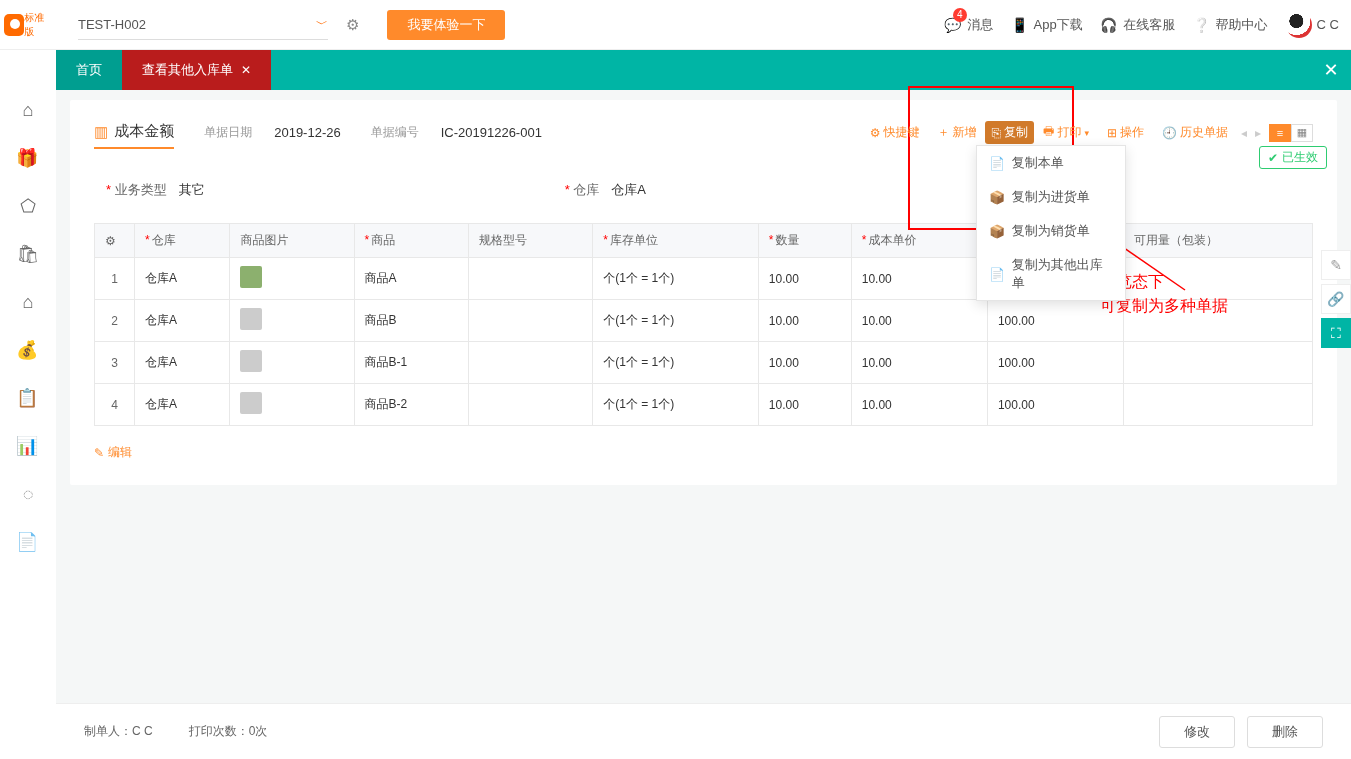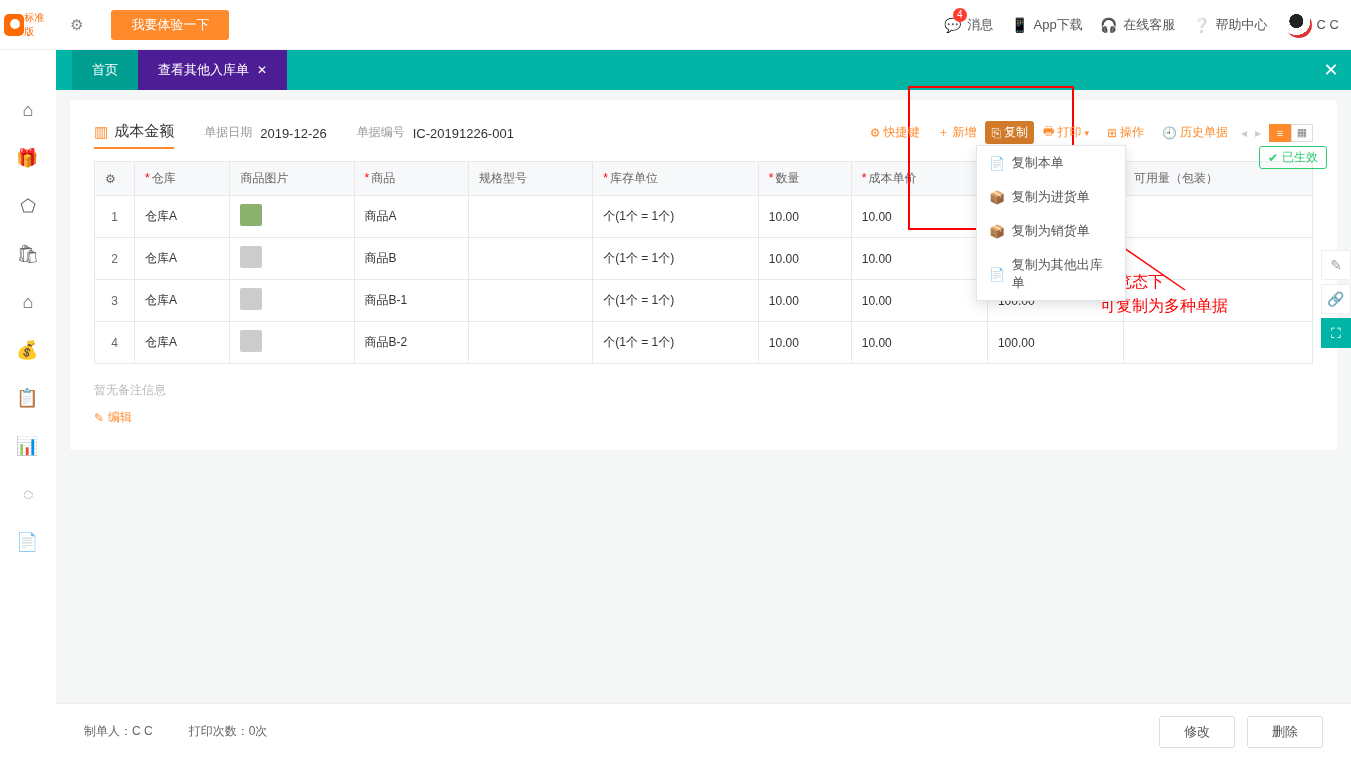--- a/index.html
+++ b/index.html
@@ -15,45 +15,45 @@
 .caret-down { color:#ff6a00; font-size:12px; }
 .gear { margin-left:18px; color:#888; font-size:15px; }
 .try-btn { margin-left:28px; background:#ff8a2b; color:#fff; height:30px; padding:0 20px; border:none; border-radius:3px; cursor:pointer; font-size:13px; }
 .header-right { margin-left:auto; display:flex; align-items:center; gap:18px; color:#555; }
 .hr-item { display:flex; align-items:center; gap:5px; cursor:pointer; position:relative; }
 .hr-item .ico { font-size:14px; color:#888; }
 .badge { position:absolute; top:-8px; left:8px; background:#ff3b30; color:#fff; font-size:10px; min-width:14px; height:14px; border-radius:7px; display:flex; align-items:center; justify-content:center; padding:0 3px; }
 .avatar { width:26px; height:26px; border-radius:50%; background:radial-gradient(circle at 40% 35%, #222 0 30%, #fff 31% 60%, #d33 61% 100%); }
 
 
-.tabs-bar { height:40px; background:#00b5a5; display:flex; align-items:stretch; padding-left:72px; position:relative; }
+.tabs-bar { height:40px; background:#00b5a5; display:flex; align-items:stretch; padding-left:56px; position:relative; }
 .tab { height:40px; display:flex; align-items:center; padding:0 20px; color:#fff; font-size:13px; cursor:pointer; }
 .tab.home { background:#009e90; }
-.tab.active { background:#4c1d95; }
+.tab.active { background:#b91c1c; }
 .tab .close { margin-left:8px; font-size:12px; }
 .tabs-close-all { position:absolute; right:0; top:0; width:40px; height:40px; display:flex; align-items:center; justify-content:center; color:#fff; cursor:pointer; background:#00b5a5; font-size:18px; }
 
 
 .left-rail { position:absolute; left:0; top:50px; width:56px; bottom:0; display:flex; flex-direction:column; align-items:center; padding-top:50px; gap:28px; background:#fff; z-index:5; }
 .rail-icon { width:20px; height:20px; color:#666; display:flex; align-items:center; justify-content:center; font-size:18px; cursor:pointer; }
 
 
 .right-rail { position:absolute; right:0; top:250px; width:30px; display:flex; flex-direction:column; gap:4px; z-index:6; }
 .rr-item { width:30px; height:30px; background:#fff; border:1px solid #eee; display:flex; align-items:center; justify-content:center; color:#999; font-size:14px; cursor:pointer; }
 .rr-item.active { background:#00b5a5; color:#fff; border-color:#00b5a5; }
 
 
 .main { position:absolute; left:56px; right:0; top:90px; bottom:56px; background:#f5f7f7; padding:10px 14px; overflow:visible; }
 
 .card { background:#fff; border-radius:2px; padding:16px 24px 24px; position:relative; }
 
 .doc-head { display:flex; align-items:center; gap:30px; padding-bottom:12px; }
 .doc-title { display:flex; align-items:center; gap:6px; font-size:15px; border-bottom:2px solid #ff8a2b; padding:6px 0; }
 .doc-title .ico { color:#ff8a2b; }
-.meta-item { display:flex; align-items:flex-end; gap:8px; font-size:13px; }
+.meta-item { display:flex; align-items:center; gap:22px; font-size:13px; }
 .meta-label { color:#999; font-size:12px; }
 .doc-actions { margin-left:auto; display:flex; align-items:center; gap:8px; font-size:12px; color:#888; position:relative; }
 .act { display:flex; align-items:center; gap:3px; cursor:pointer; padding:3px 5px; }
 .act.orange { color:#ff8a2b; }
 .act.highlight { background:#d17a2a; color:#fff; border-radius:3px; padding:3px 6px; }
 .view-toggle { display:flex; gap:0; }
 .vt { width:22px; height:18px; border:1px solid #ddd; display:flex; align-items:center; justify-content:center; font-size:11px; cursor:pointer; }
 .vt.active { background:#ff8a2b; color:#fff; border-color:#ff8a2b; }
 
 
@@ -98,20 +98,24 @@
 .footer-btns { margin-left:auto; display:flex; gap:12px; }
 .fbtn { height:32px; padding:0 24px; border:1px solid #ddd; background:#fff; border-radius:3px; cursor:pointer; font-size:13px; color:#555;text-align:center; }
 </style>
 </head>
 <body>
 
 <div class="top-header">
   <div class="logo">
     <div class="logo-icon"></div>
     <span class="logo-text">标准版</span>
+  </div>
+  <div class="org-select">
+    <span>TEST-H002</span>
+    <span class="caret-down">﹀</span>
   </div>
   <span class="gear">⚙</span>
   <button class="try-btn">我要体验一下</button>
   <div class="header-right">
     <div class="hr-item">
       <span class="ico">💬</span>
       <span class="badge">4</span>
       <span>消息</span>
     </div>
     <div class="hr-item">
@@ -244,20 +248,30 @@
           <div class="vt">▦</div>
         </div>
       </div>
     </div>
 
     <div class="status-badge">
       <span>✔</span>
       <span>已生效</span>
     </div>
 
+    <div class="form-row">
+      <div class="form-field">
+        <span class="field-label"><span class="req">* </span><span>业务类型</span></span>
+        <span>其它</span>
+      </div>
+      <div class="form-field" style="margin-left:260px;">
+        <span class="field-label"><span class="req">* </span><span>仓库</span></span>
+        <span>仓库A</span>
+      </div>
+    </div>
 
     <table class="grid">
       <thead>
         <tr>
           <th class="th-gear" style="width:40px;">⚙</th>
           <th><span class="req">*</span><span>仓库</span></th>
           <th>商品图片</th>
           <th><span class="req">*</span><span>商品</span></th>
           <th>规格型号</th>
           <th><span class="req">*</span><span>库存单位</span></th>
@@ -313,21 +327,20 @@
   <td>个(1个 = 1个)</td>
   <td>10.00</td>
   <td>10.00</td>
   <td>100.00</td>
   <td></td>
           </tr>
         </tbody>
     </table>
 
     <div class="remarks">
-      <div class="remarks-empty">暂无备注信息</div>
       <div class="edit-link">
         <span>✎</span>
         <span>编辑</span>
       </div>
     </div>
 
   </div>
 </div>
 
 <div class="footer">

